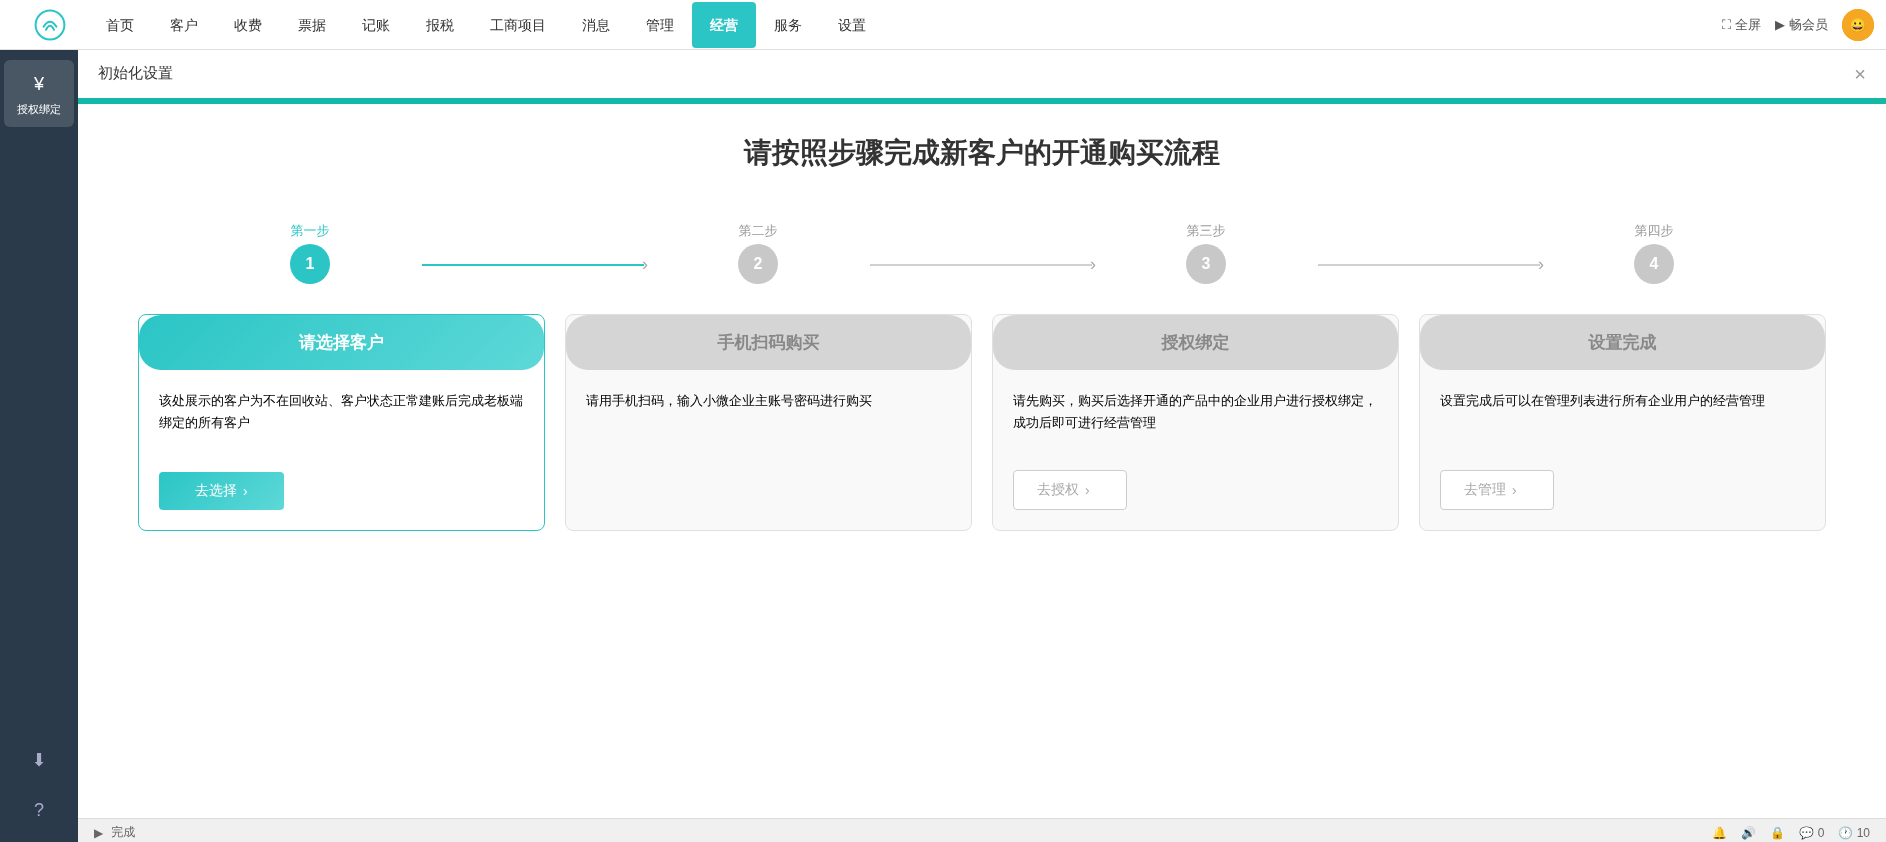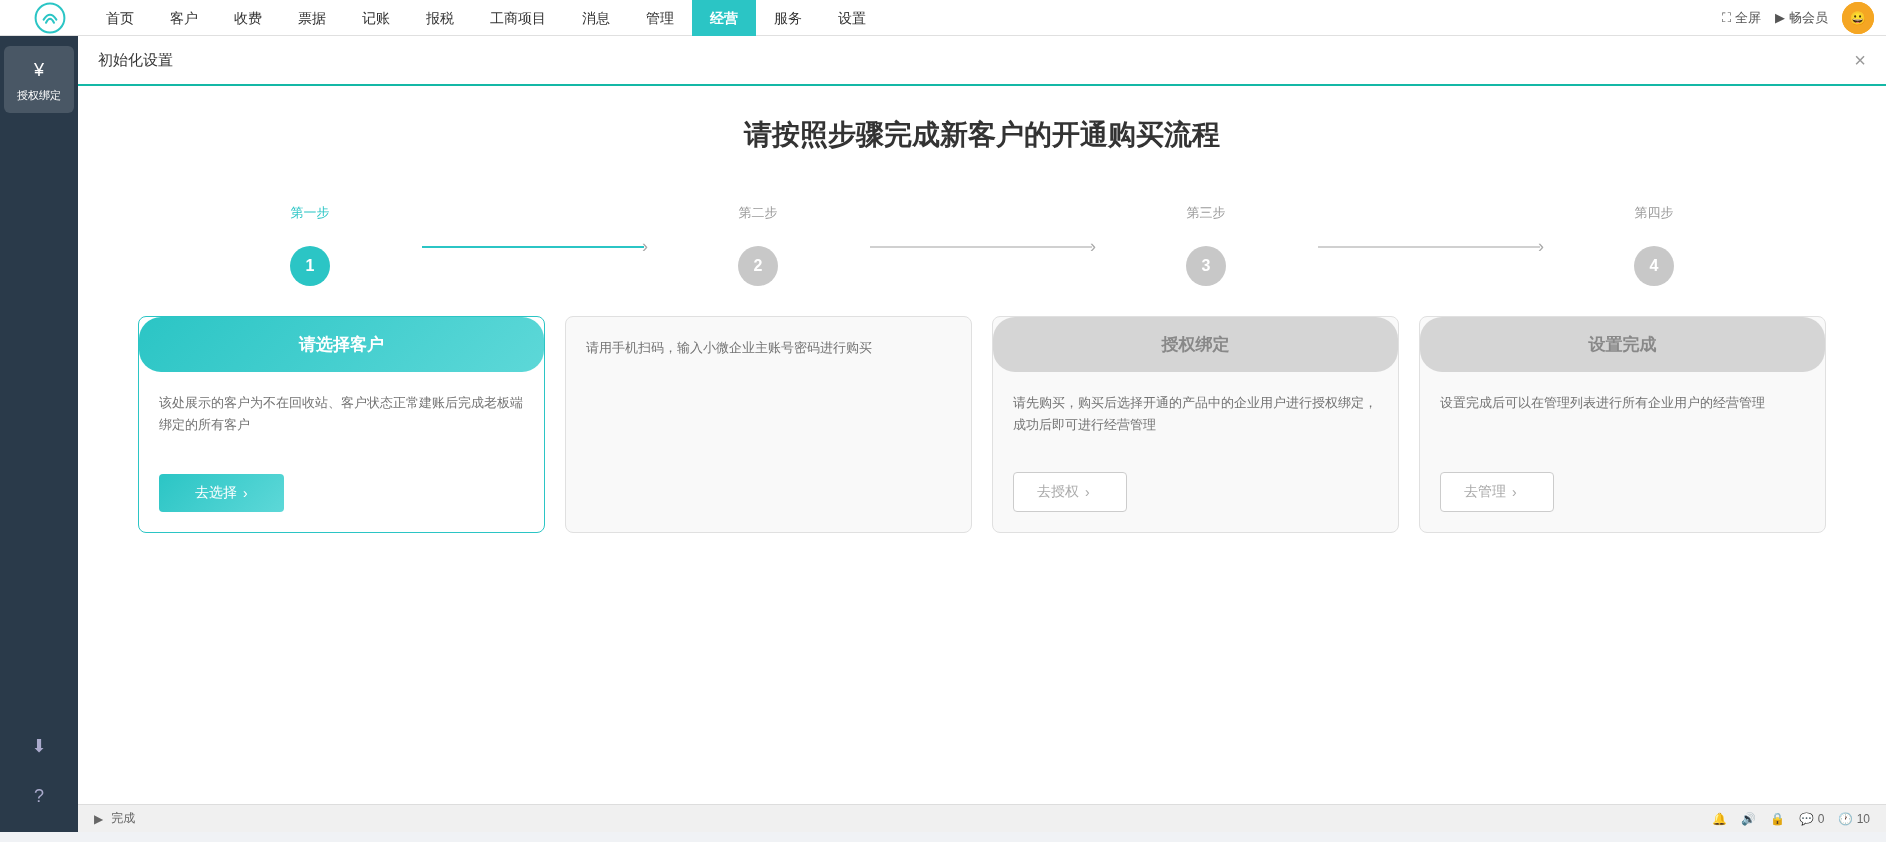--- a/index.html
+++ b/index.html
@@ -1,20 +1,20 @@
 <!DOCTYPE html>
 <html><head>
   <meta charset="utf-8">
   <style>
     * { box-sizing: border-box; margin: 0; padding: 0; }
     body { font-family: "Microsoft YaHei", "PingFang SC", sans-serif; background: #f0f2f5; width: 1886px; min-height: 842px; overflow: hidden; }
 
     
     .top-nav {
-      display: flex; align-items: center; height: 36px;
+      display: flex; align-items: center; height: 50px;
       background: #fff; border-bottom: 1px solid #e0e0e0;
       padding: 0 12px; gap: 0;
     }
     .nav-logo {
       width: 76px; display: flex; align-items: center; justify-content: center;
     }
     .nav-logo svg { width: 32px; height: 32px; }
     .nav-items { display: flex; align-items: center; flex: 1; gap: 0; }
     .nav-item {
       padding: 0 18px; height: 46px; line-height: 46px;
@@ -57,22 +57,22 @@
       width: 70px; display: flex; flex-direction: column; align-items: center;
       padding: 8px 4px; cursor: pointer; border-radius: 6px; color: #aac;
       font-size: 11px; gap: 4px;
     }
 
     
     .main-content {
       flex: 1; background: #f5f6f8; display: flex; flex-direction: column; overflow: hidden;
     }
     .content-header {
-      background: #fff; padding: 14px 20px; display: flex; align-items: flex-end; justify-content: space-between;
-      border-bottom: 2px solid #14b8a6; min-height: 48px;
+      background: #fff; padding: 14px 20px; display: flex; align-items: flex-start; justify-content: space-between;
+      border-bottom: 6px solid #14b8a6; min-height: 48px;
     }
     .content-header-title { font-size: 15px; color: #333; font-weight: normal; }
     .close-btn {
       font-size: 20px; color: #999; cursor: pointer; background: none; border: none;
       line-height: 1;
     }
 
     
     .wizard-area {
       flex: 1; background: #fff; margin: 0; padding: 30px 60px 40px;
@@ -86,21 +86,21 @@
     
     .steps-container {
       display: flex; align-items: flex-start; justify-content: center;
       margin-bottom: 30px; position: relative; padding: 0 60px;
     }
     .step-wrapper {
       display: flex; flex-direction: column; align-items: center;
       flex: 1; position: relative;
     }
     .step-label {
-      font-size: 13px; color: #999; margin-bottom: 24px;
+      font-size: 13px; color: #999; margin-bottom: 4px;
     }
     .step-label.active { color: #2bc5c5; }
     .step-circle {
       width: 40px; height: 40px; border-radius: 50%;
       display: flex; align-items: center; justify-content: center;
       font-size: 16px; font-weight: bold; color: #fff; z-index: 2;
       position: relative;
     }
     .step-circle.active { background: #2bc5c5; }
     .step-circle.inactive { background: #c8c8c8; }
@@ -117,21 +117,21 @@
     .step-card.active { border-color: #2bc5c5; background: #fff; }
     .card-header {
       padding: 16px 20px; text-align: center; font-size: 17px; font-weight: bold;
       background: #d5d5d5; color: #888; border-radius: 22px;
     }
     .card-header.active {
       background: linear-gradient(135deg, #2bc5c5, #5dd8d8);
       color: #fff;
     }
     .card-body {
-      padding: 20px; font-size: 13px; color: #737373; line-height: 1.7; flex: 1;
+      padding: 20px; font-size: 13px; color: #000000; line-height: 1.7; flex: 1;
     }
     .card-footer {
       padding: 16px 20px 20px; display: flex; 
     }
     .card-btn {
       display: inline-flex; align-items: center; gap: 6px;
       padding: 10px 36px; border-radius: 4px; font-size: 14px;
       cursor: pointer; border: none; white-space: nowrap;
     }
     .card-btn.active {
@@ -265,20 +265,21 @@
           <div class="card-body">该处展示的客户为不在回收站、客户状态正常建账后完成老板端绑定的所有客户</div>
           <div class="card-footer">
             <button class="card-btn active">
               <span>去选择</span>
               <span> ›</span>
             </button>
           </div>
         </div>
 
         <div class="step-card">
+          <div class="card-header">手机扫码购买</div>
           <div class="card-body">请用手机扫码，输入小微企业主账号密码进行购买</div>
           <div class="card-footer"></div>
         </div>
 
         <div class="step-card">
           <div class="card-header">授权绑定</div>
           <div class="card-body">请先购买，购买后选择开通的产品中的企业用户进行授权绑定，成功后即可进行经营管理</div>
           <div class="card-footer">
             <button class="card-btn disabled">
               <span>去授权</span>

